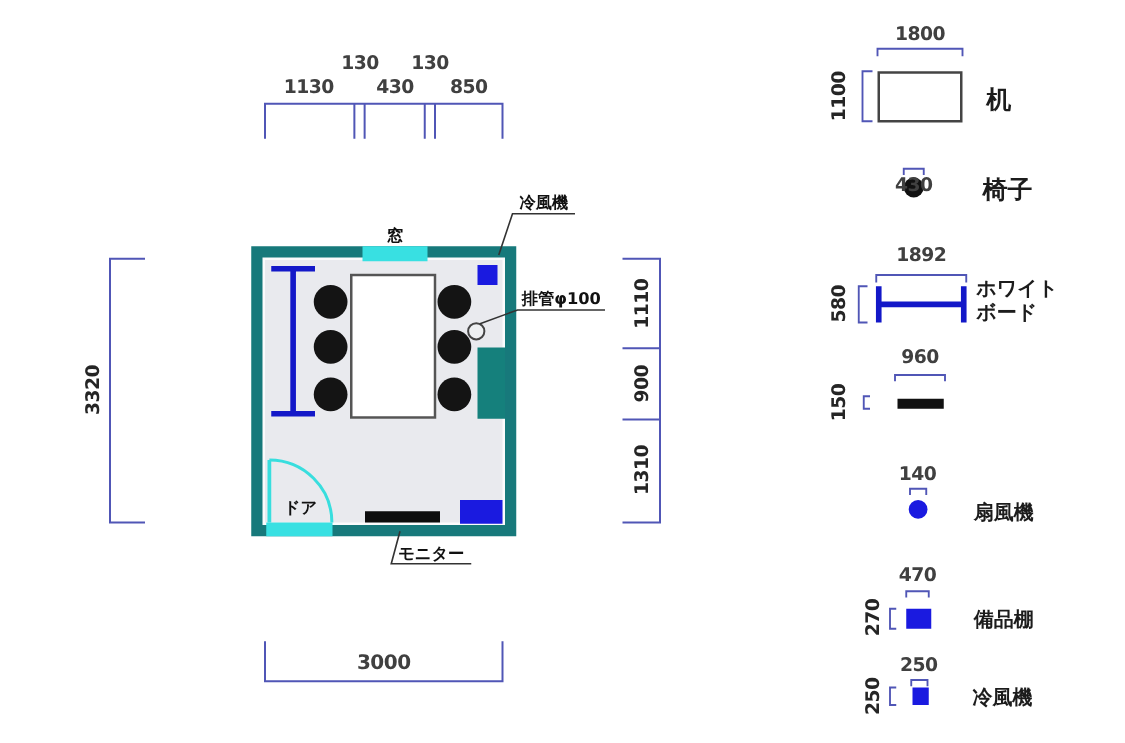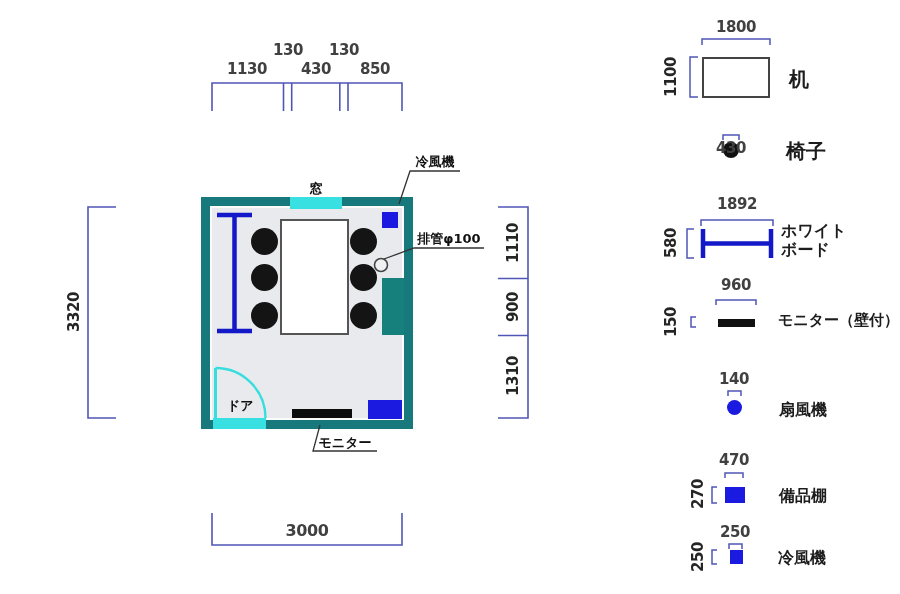--- a/index.html
+++ b/index.html
@@ -149,21 +149,20 @@
   <div class="num" style="left:731px;top:123px;margin-top:25px;">430</div>
   <div class="leg big" style="left:786px;top:138px;">椅子</div>
 
   <div class="num" style="left:737px;top:204px;">1892</div>
   <div class="vnum" style="left:671px;top:243px;">580</div>
   <div class="leg" style="left:781px;top:221px;text-align:center;">ホワイト</div>
   <div class="leg" style="left:781px;top:240px;">ボード</div>
 
   <div class="num" style="left:736px;top:285px;">960</div>
   <div class="vnum" style="left:671px;top:322px;">150</div>
-  <div class="leg small" style="left:778px;top:311px;">モニター（壁付）</div>
 
   <div class="num" style="left:734px;top:379px;">140</div>
   <div class="leg" style="left:779px;top:400px;">扇風機</div>
 
   <div class="num" style="left:734px;top:460px;">470</div>
   <div class="vnum" style="left:698px;top:494px;">270</div>
   <div class="leg" style="left:779px;top:486px;">備品棚</div>
 
   <div class="num" style="left:735px;top:532px;">250</div>
   <div class="vnum" style="left:698px;top:557px;">250</div>

